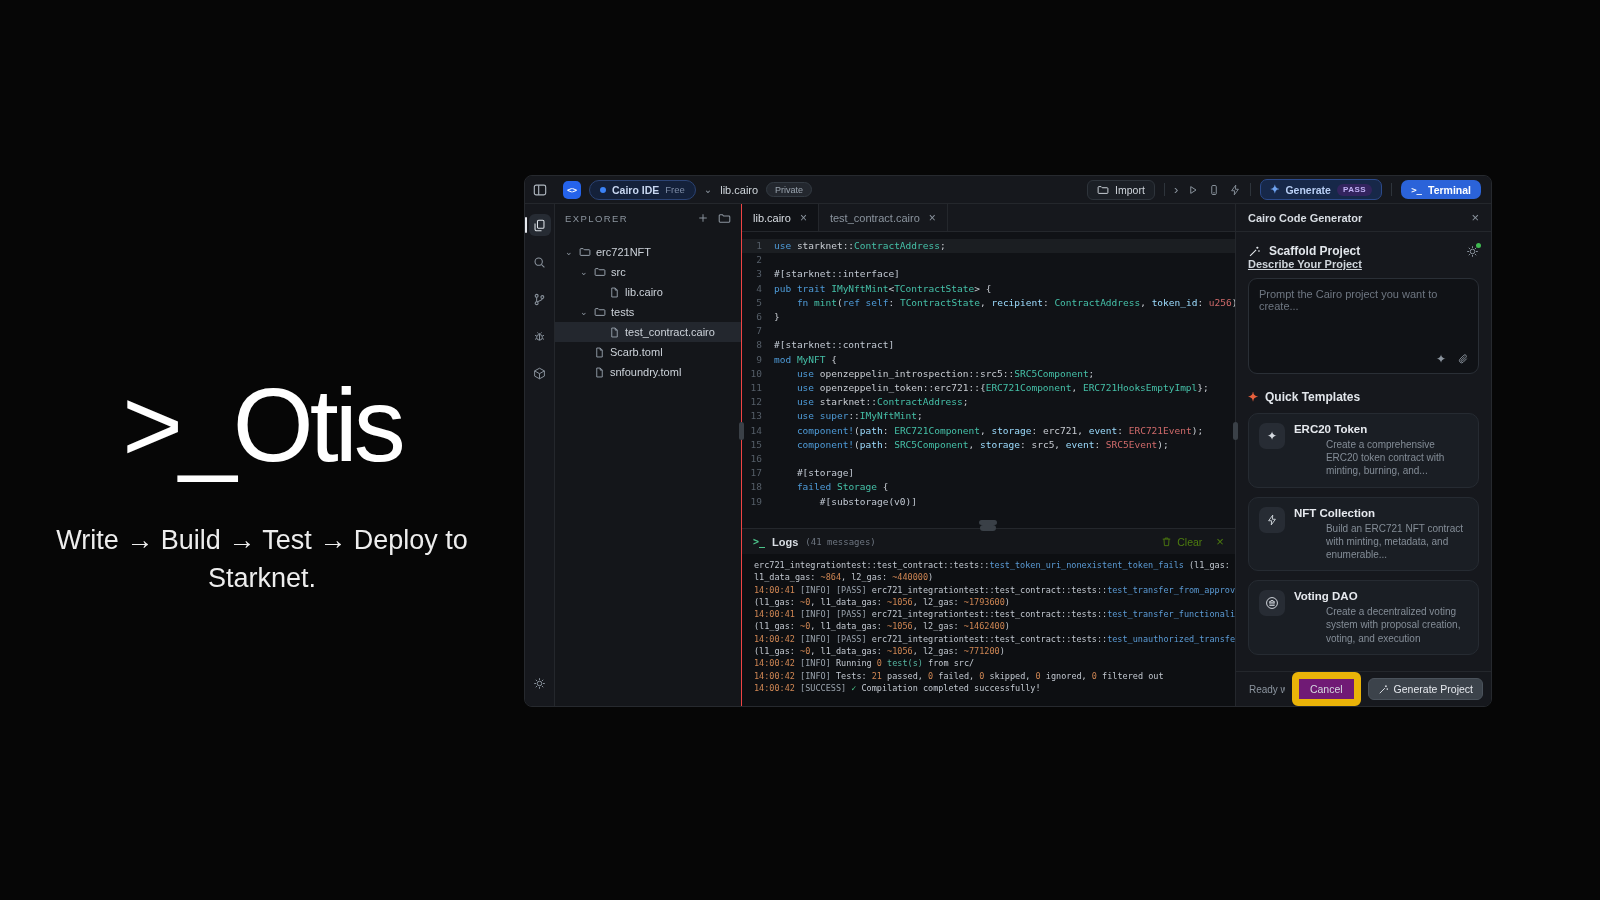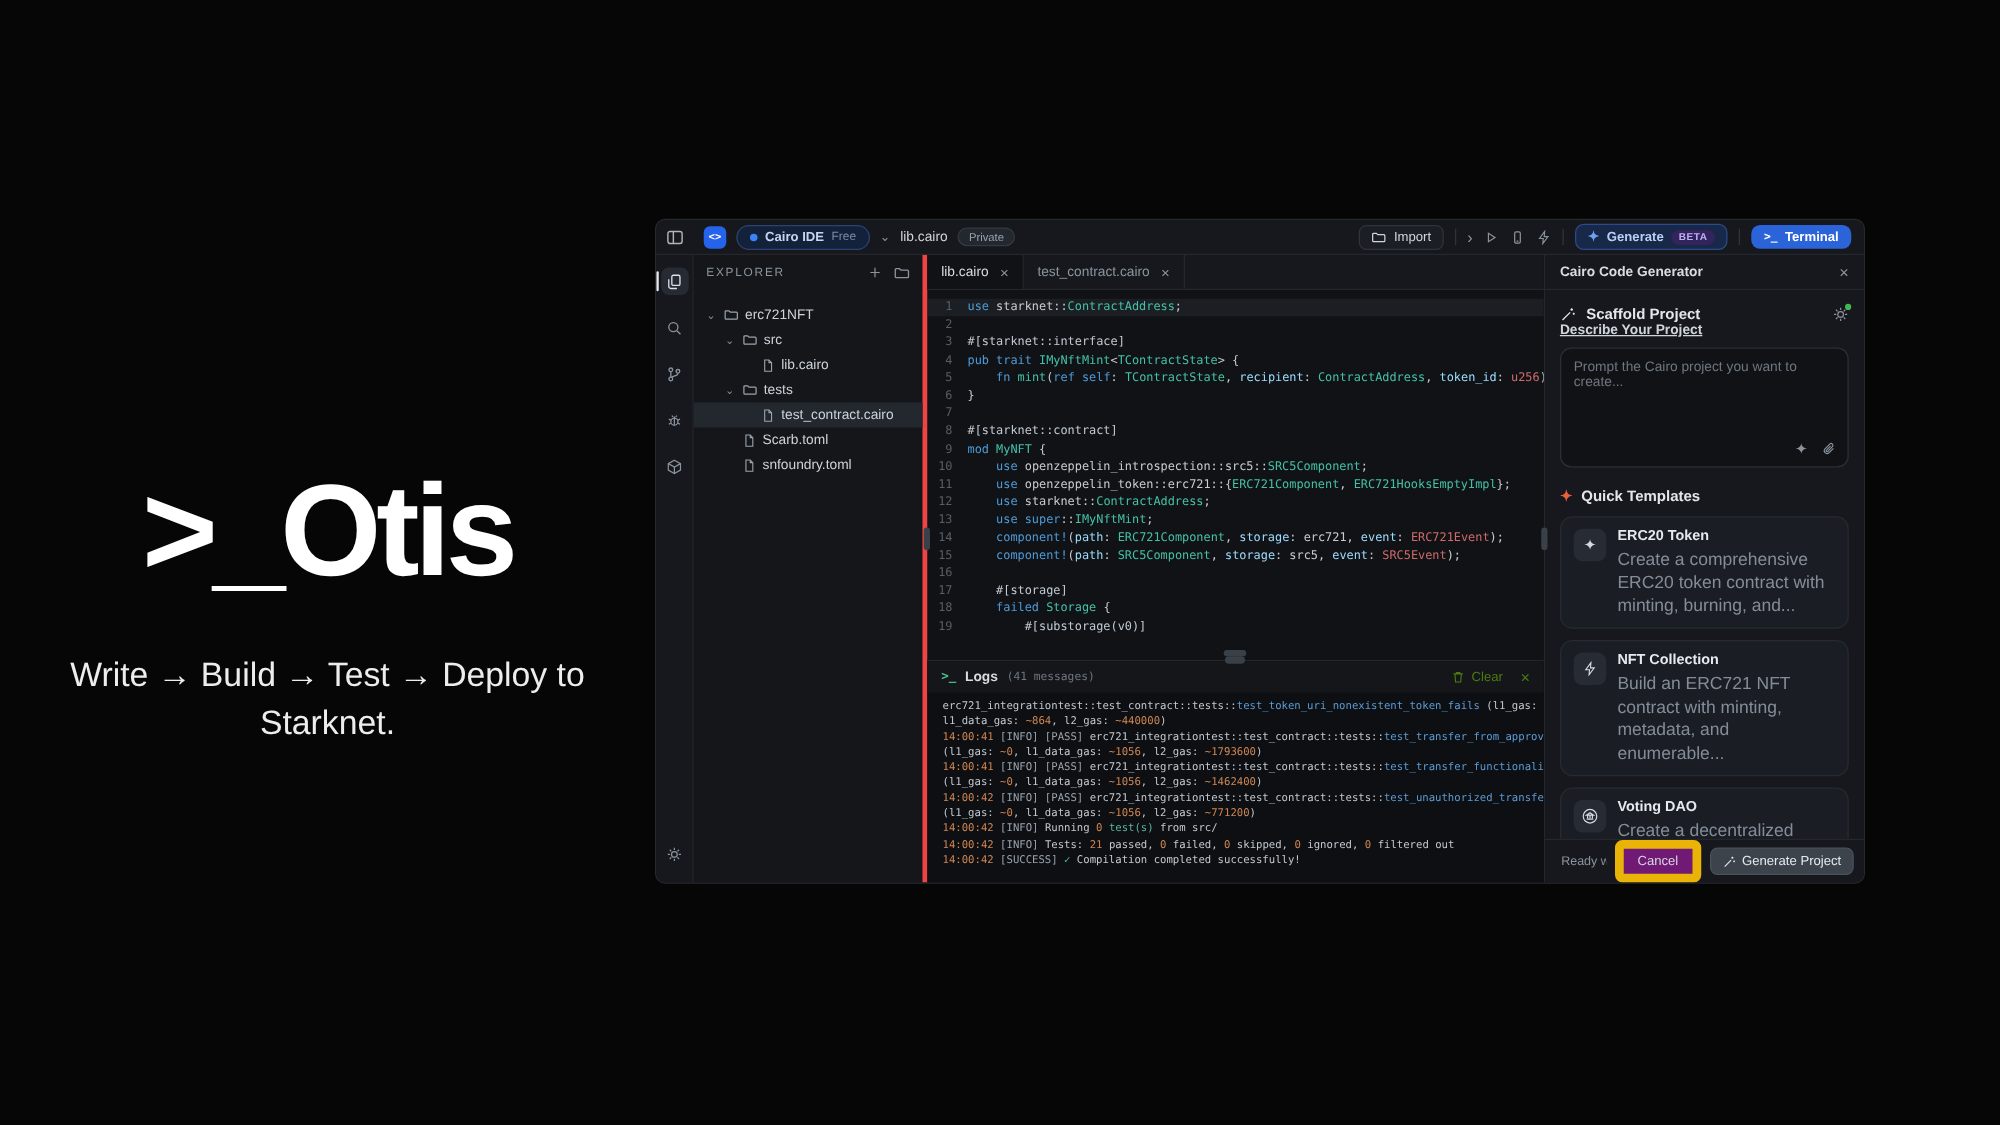--- a/index.html
+++ b/index.html
@@ -3,21 +3,21 @@
 <meta charset="utf-8">
 <style>
   * { margin:0; padding:0; box-sizing:border-box; }
   html,body { background:#060606; }
   .page { position:relative; width:1600px; height:900px; background:#060606; overflow:hidden;
           font-family:"Liberation Sans", sans-serif; }
 
   
   .hero { position:absolute; left:0; top:0; width:524px; height:900px;
           display:flex; flex-direction:column; align-items:center; justify-content:center; padding-top:70px; }
-  .hero-title { font-size:104px; font-weight:700; color:#ffffff; letter-spacing:-4px; line-height:1;text-align:right; }
+  .hero-title { font-size:104px; font-weight:400; color:#ffffff; letter-spacing:-4px; line-height:1;text-align:right; }
   .hero-subtitle { margin-top:44px; font-size:27px; color:#ededed; text-align:center; max-width:460px; line-height:1.42; }
 
   
   .window { position:absolute; left:524px; top:175px; width:968px; height:532px;
             background:#14161a; border:1px solid #26292e; border-radius:8px; overflow:hidden;
             display:flex; flex-direction:column; color:#c9d1d9; }
 
   
   .topbar { flex:0 0 28px; display:flex; align-items:center; background:#16181d; border-bottom:1px solid #24272c; }
   .tb-left { display:flex; align-items:center; gap:8px; flex:1; min-width:0; }
@@ -55,21 +55,21 @@
   .activitybar { flex:0 0 30px; background:#16181d; border-right:1px solid #24272c; display:flex;
                  flex-direction:column; align-items:center; padding-top:10px; gap:15px; }
   .ab-icon { width:22px; height:22px; display:flex; align-items:center; justify-content:center;
              color:#8b949e; position:relative; cursor:pointer; }
   .ab-icon.selected { background:#262b33; border-radius:6px; color:#dde2e8; }
   .ab-icon.selected::before { content:''; position:absolute; left:-4px; top:3px; width:2px; height:16px;
                               background:#e6e9ee; border-radius:2px; }
   .ab-bottom { margin-top:auto; margin-bottom:12px; }
 
   
-  .explorer { flex:0 0 187px; background:#14161a; border-right:4px solid #ef4444; display:flex; flex-direction:column; }
+  .explorer { flex:0 0 187px; background:#14161a; border-right:1px solid #ef4444; display:flex; flex-direction:column; }
   .explorer-header { flex:0 0 28px; display:flex; align-items:center; padding:0 10px; color:#8b949e;
                      font-size:9.5px; letter-spacing:1.4px; }
   .explorer-actions { margin-left:auto; display:flex; gap:9px; color:#8b949e; }
   .explorer-actions span { display:flex; cursor:pointer; }
   .tree { padding-top:10px; font-size:11px; color:#cdd3da; }
   .tree-row { height:20px; display:flex; align-items:center; gap:5px; cursor:pointer; white-space:nowrap; }
   .tree-row.selected { background:#23272e; }
   .chev { color:#8b949e; font-size:9px; width:9px; display:inline-block; }
   .tree-ico { display:flex; color:#9aa4af; flex:0 0 auto; }
 
@@ -133,21 +133,21 @@
   .prompt-box textarea::placeholder { color:#6e7681; }
   .prompt-icons { position:absolute; right:9px; bottom:7px; display:flex; gap:11px; align-items:center; color:#8b949e; }
   .prompt-icons .spark { font-size:12px; cursor:pointer; }
   .qt-header { margin-top:16px; display:flex; gap:7px; align-items:center; font-size:12px; font-weight:bold; color:#e2e6eb; }
   .qt-star { color:#e8613d; font-size:12px; }
   .tcard { margin-top:9px; background:#1a1e24; border:1px solid #262b32; border-radius:10px; padding:9px 10px;
            display:flex; gap:9px; cursor:pointer; }
   .tcard-icon { width:26px; height:26px; border-radius:7px; background:#272c34; display:flex; align-items:center;
                 justify-content:center; color:#d5dae0; flex:0 0 26px; font-size:12px; }
   .tcard-title { font-size:11.5px; font-weight:bold; color:#e6e9ee; }
-  .tcard-desc { margin-top:3px; font-size:14px; color:#848d97; line-height:1.32; }
+  .tcard-desc { margin-top:3px; font-size:10px; color:#848d97; line-height:1.32;margin-left:32px; }
   .rp-footer { flex:0 0 29px; border-top:1px solid #24272c; display:flex; align-items:center; gap:7px;
                padding:0 8px; background:#16181d; }
   .rp-status { display:flex; align-items:center; gap:5px; font-size:10px; color:#8b949e; flex:1; min-width:0; white-space:nowrap; overflow:hidden; }
   .btn-cancel { background:#701a75; border:7px solid #eab308; color:#d5dae0; font-size:10.5px; padding:4px 11px;
                 border-radius:6px; cursor:pointer; font-family:inherit; }
   .btn-generate { background:#3c434b; border:1px solid #4a525b; color:#e6e9ee; font-size:10.5px; padding:4px 9px;
                   border-radius:6px; display:flex; gap:5px; align-items:center; cursor:pointer; font-family:inherit; }
   svg { display:block; }
 </style>
 </head>
@@ -202,21 +202,21 @@
         </span>
         <span class="tb-icon">
           <svg width="12" height="12" viewBox="0 0 16 16" fill="none" stroke="currentColor" stroke-width="1.2">
               <path d="M9 1.5 3.5 9h4L7 14.5 12.5 7h-4z"></path>
             </svg>
         </span>
         <span class="tb-sep"></span>
         <span class="btn-gen">
           <span class="gen-star">✦</span>
           <span>Generate</span>
-          <span class="beta">BETA</span>
+          <span class="beta">PASS</span>
         </span>
         <span class="tb-sep"></span>
         <span class="btn-term">
           <span class="term-glyph">&gt;_</span>
           <span>Terminal</span>
         </span>
       </div>
     </div>
 
     <div class="main">

